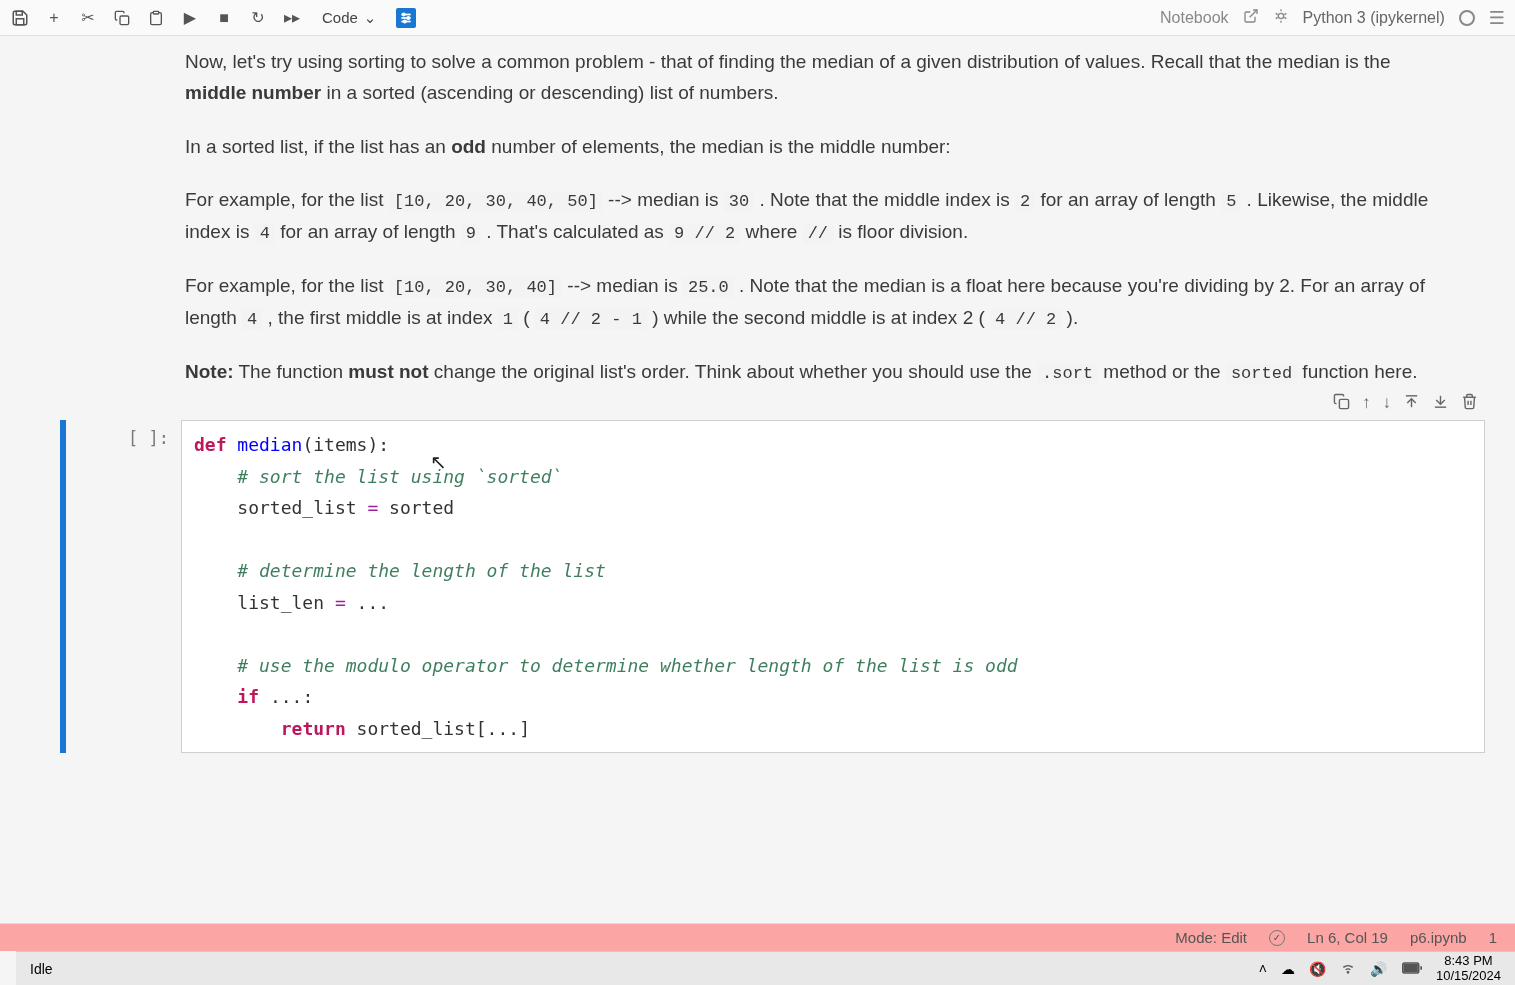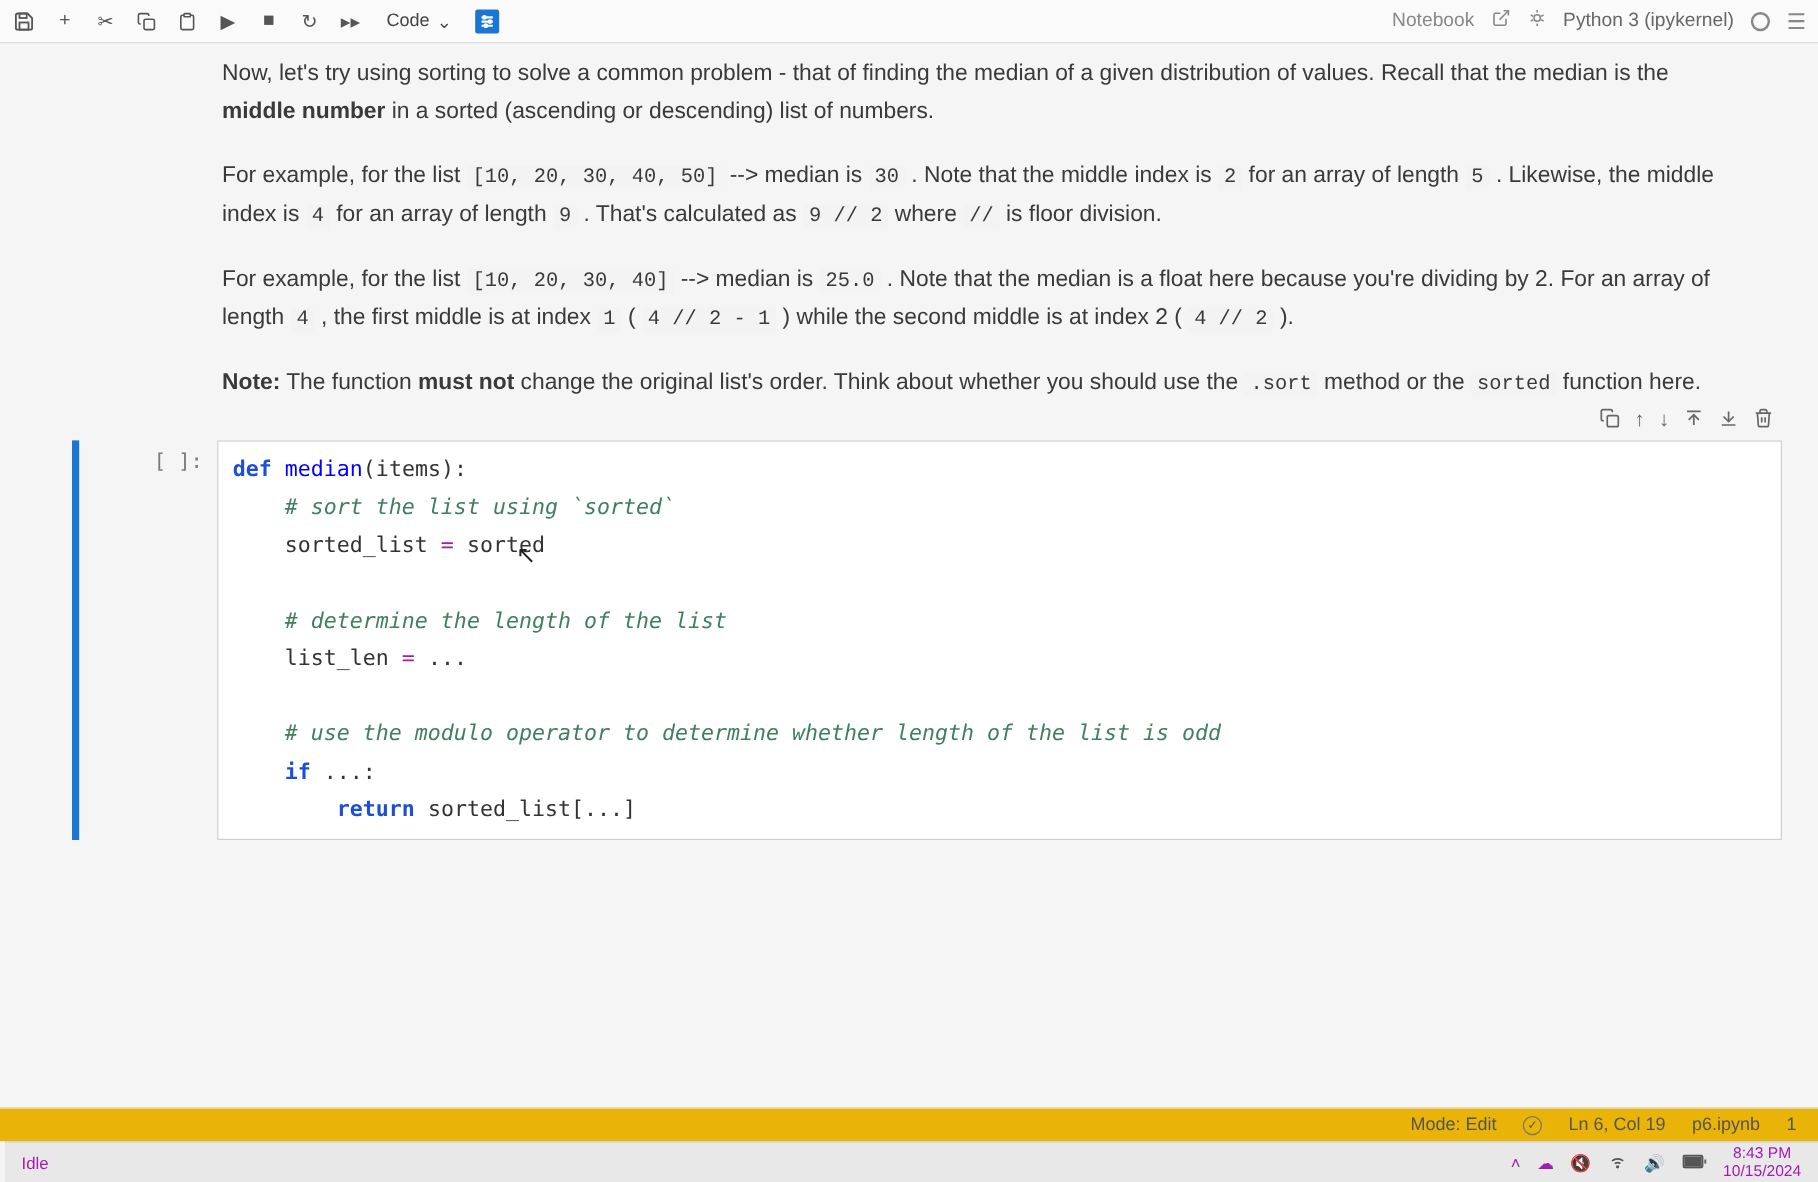--- a/index.html
+++ b/index.html
@@ -121,56 +121,56 @@
 }
 .cell-toolbar span { cursor: pointer; }
 .code-area {
   font-family: "Menlo", "Consolas", monospace;
   font-size: 18px;
   line-height: 1.75;
   padding: 8px 12px;
   white-space: pre;
   color: #333;
 }
-.kw { color: #1d4ed8; font-weight: bold; }
+.kw { color: #be185d; font-weight: bold; }
 .fn { color: #0000ff; }
 .cm { color: #3f7f5f; font-style: italic; }
 .op { color: #a020a0; }
 .statusbar {
   position: absolute;
   bottom: 34px;
   right: 0;
   left: 0;
   height: 28px;
-  background: #eab308;
+  background: #fca5a5;
   border-top: 1px solid #ddd;
   display: flex;
   align-items: center;
   justify-content: flex-end;
   gap: 22px;
   padding: 0 18px;
   font-size: 15px;
   color: #555;
 }
 .statusbar .check-icon {
   width: 16px; height: 16px; border: 1.5px solid #777; border-radius: 50%;
   display: inline-flex; align-items: center; justify-content: center;
   font-size: 10px;
 }
 .taskbar {
   position: absolute;
-  bottom: 0; left: 4px; right: 0;
+  bottom: 0; left: 16px; right: 0;
   height: 34px;
   background: #e8e8e8;
   border-top: 1px solid #ccc;
   display: flex;
   align-items: center;
   padding: 0 14px;
   font-size: 14px;
-  color: #a21caf;
+  color: #000000;
   gap: 12px;
 }
 .taskbar .left { flex: 0 0 auto; }
 .taskbar .right {
   margin-left: auto;
   display: flex;
   align-items: center;
   gap: 14px;
 }
 .taskbar .clock {
@@ -252,20 +252,23 @@
     <span class="kernel-status"></span>
     <span style="font-size:18px;">☰</span>
   </div>
 </div>
 
 <div class="content">
 
   <div class="markdown-cell">
     <p>
       <span>Now, let's try using sorting to solve a common problem - that of finding the median of a given distribution of values. Recall that the median is the </span><strong>middle number</strong><span> in a sorted (ascending or descending) list of numbers.</span>
+    </p>
+    <p>
+      <span>In a sorted list, if the list has an </span><strong>odd</strong><span> number of elements, the median is the middle number:</span>
     </p>
     <p>
       <span>For example, for the list </span><code>[10, 20, 30, 40, 50]</code><span> --&gt; median is </span><code>30</code><span> . Note that the middle index is </span><code>2</code><span> for an array of length </span><code>5</code><span> . Likewise, the middle index is </span><code>4</code><span> for an array of length </span><code>9</code><span> . That's calculated as </span><code>9 // 2</code><span> where </span><code>//</code><span> is floor division.</span>
     </p>
     <p>
       <span>For example, for the list </span><code>[10, 20, 30, 40]</code><span> --&gt; median is </span><code>25.0</code><span> . Note that the median is a float here because you're dividing by 2. For an array of length </span><code>4</code><span> , the first middle is at index </span><code>1</code><span> ( </span><code>4 // 2 - 1</code><span> ) while the second middle is at index 2 ( </span><code>4 // 2</code><span> ).</span>
     </p>
     <p>
       <strong>Note:</strong><span> The function </span><strong>must not</strong><span> change the original list's order. Think about whether you should use the </span><code>.sort</code><span> method or the </span><code>sorted</code><span> function here.</span>
     </p>

